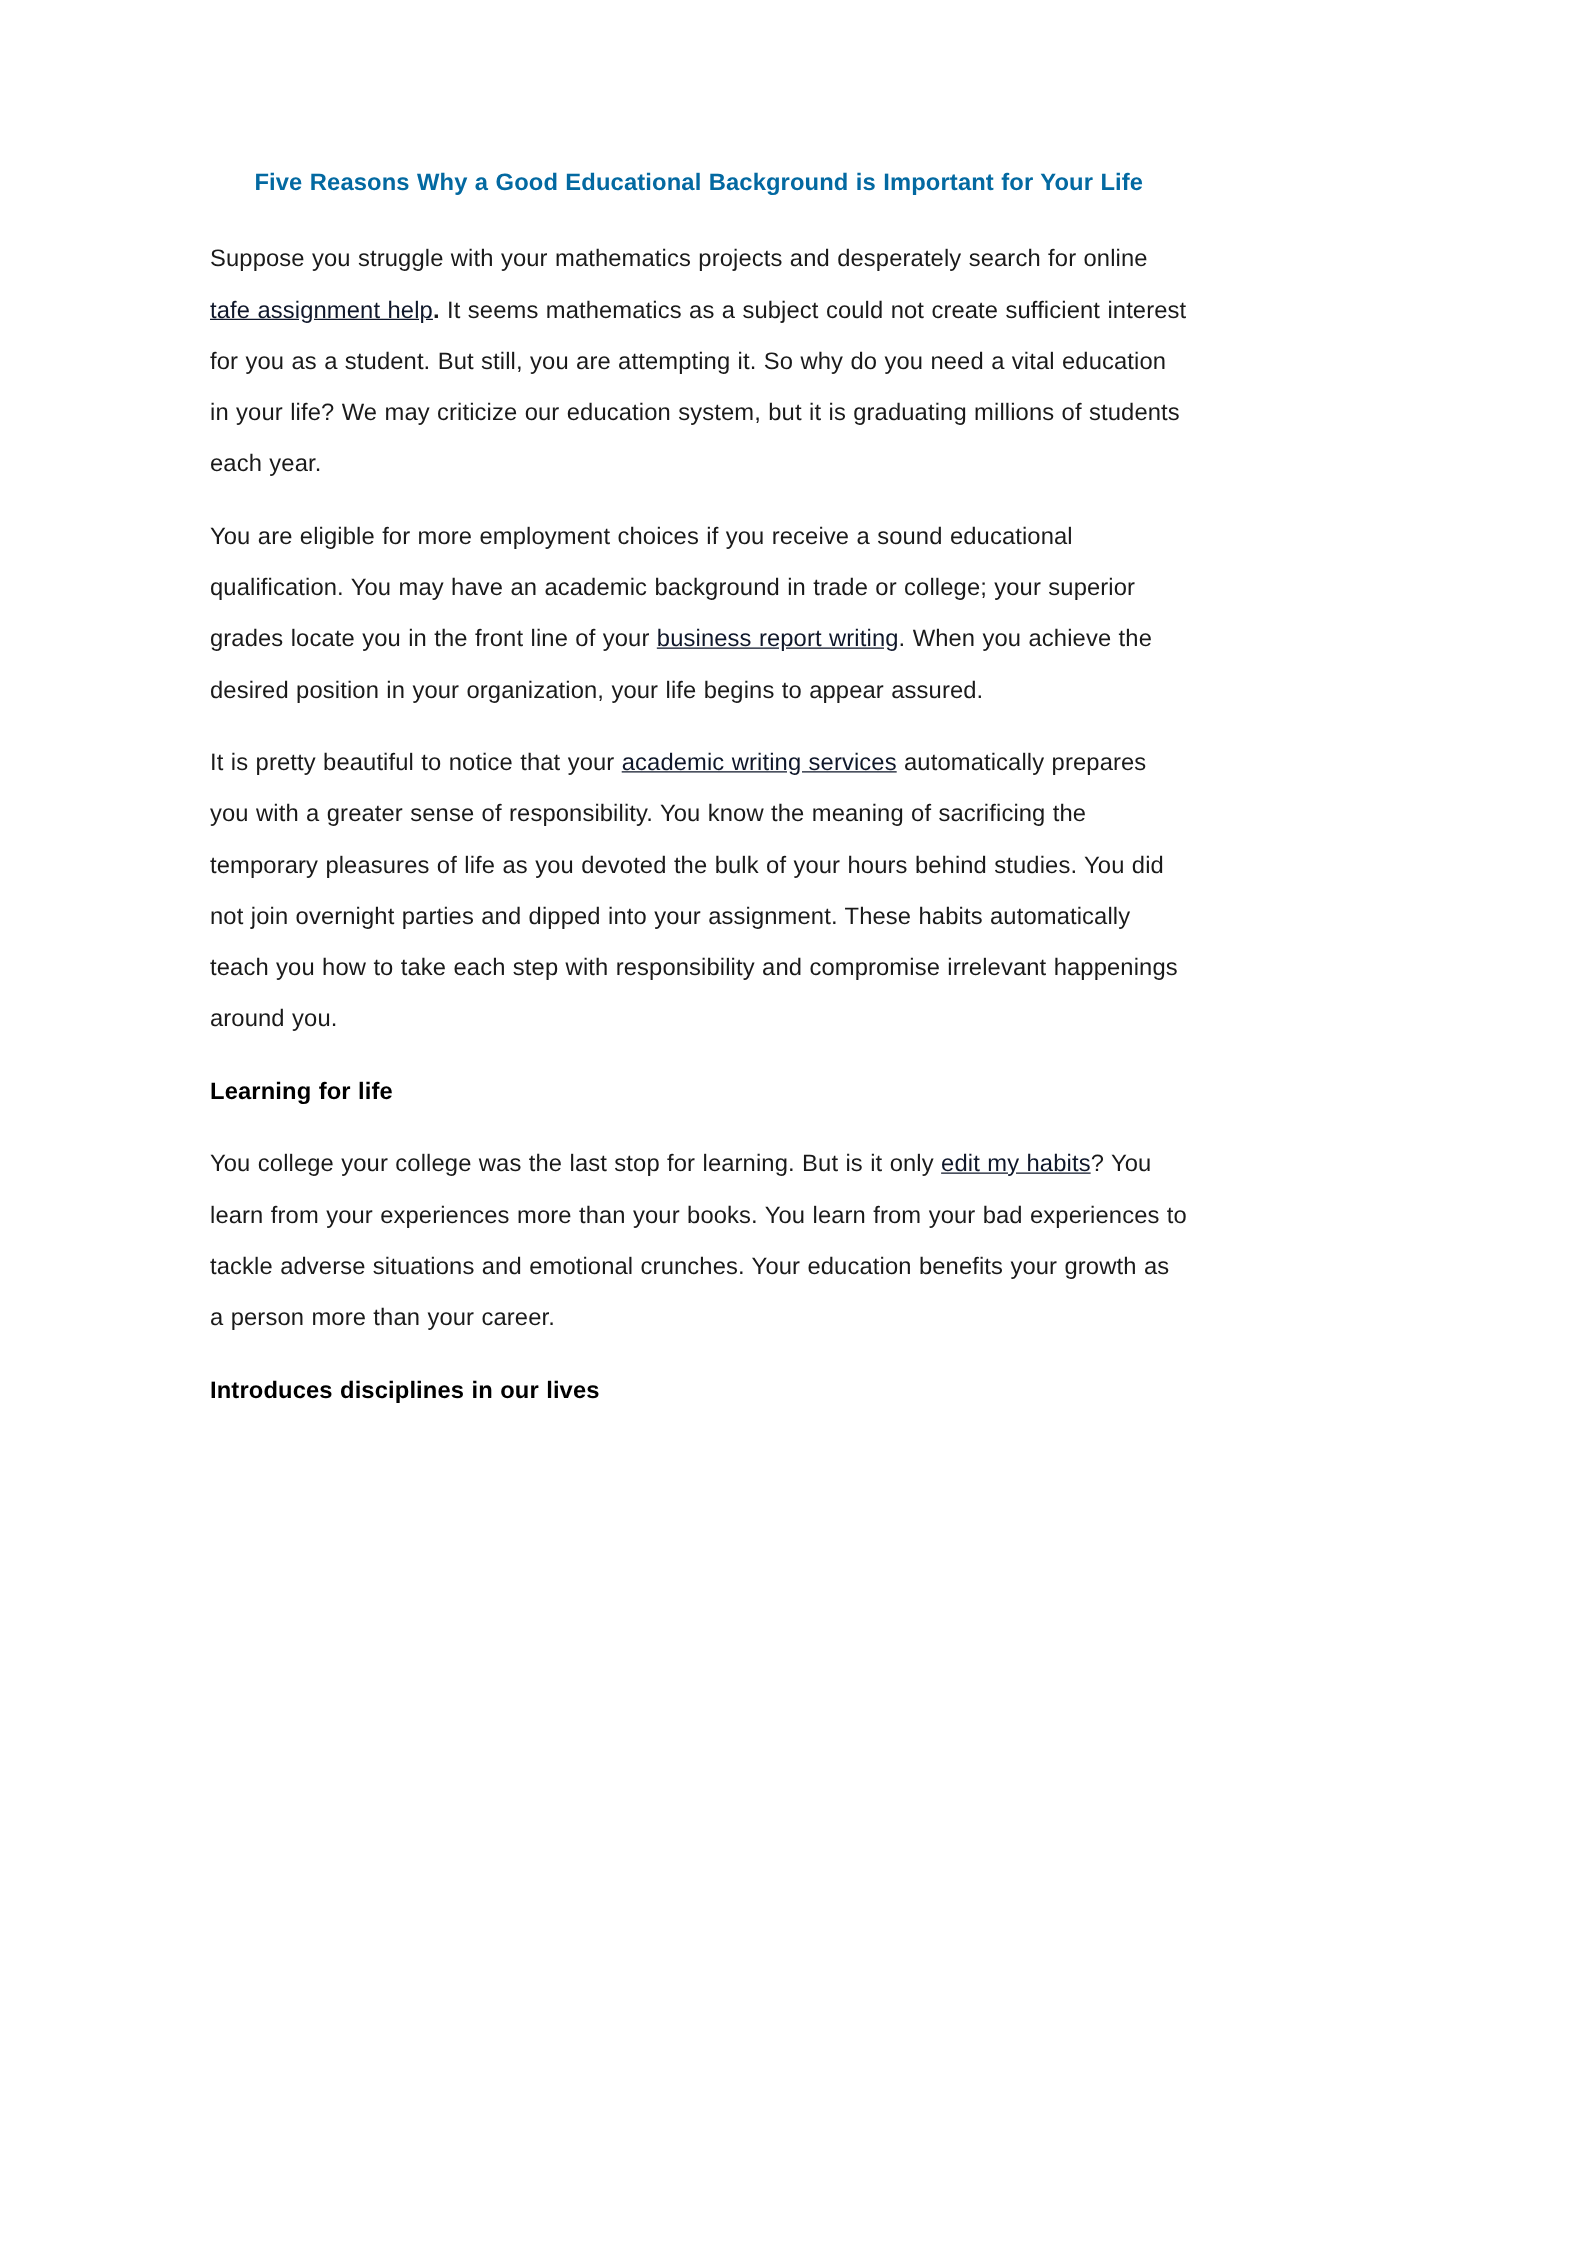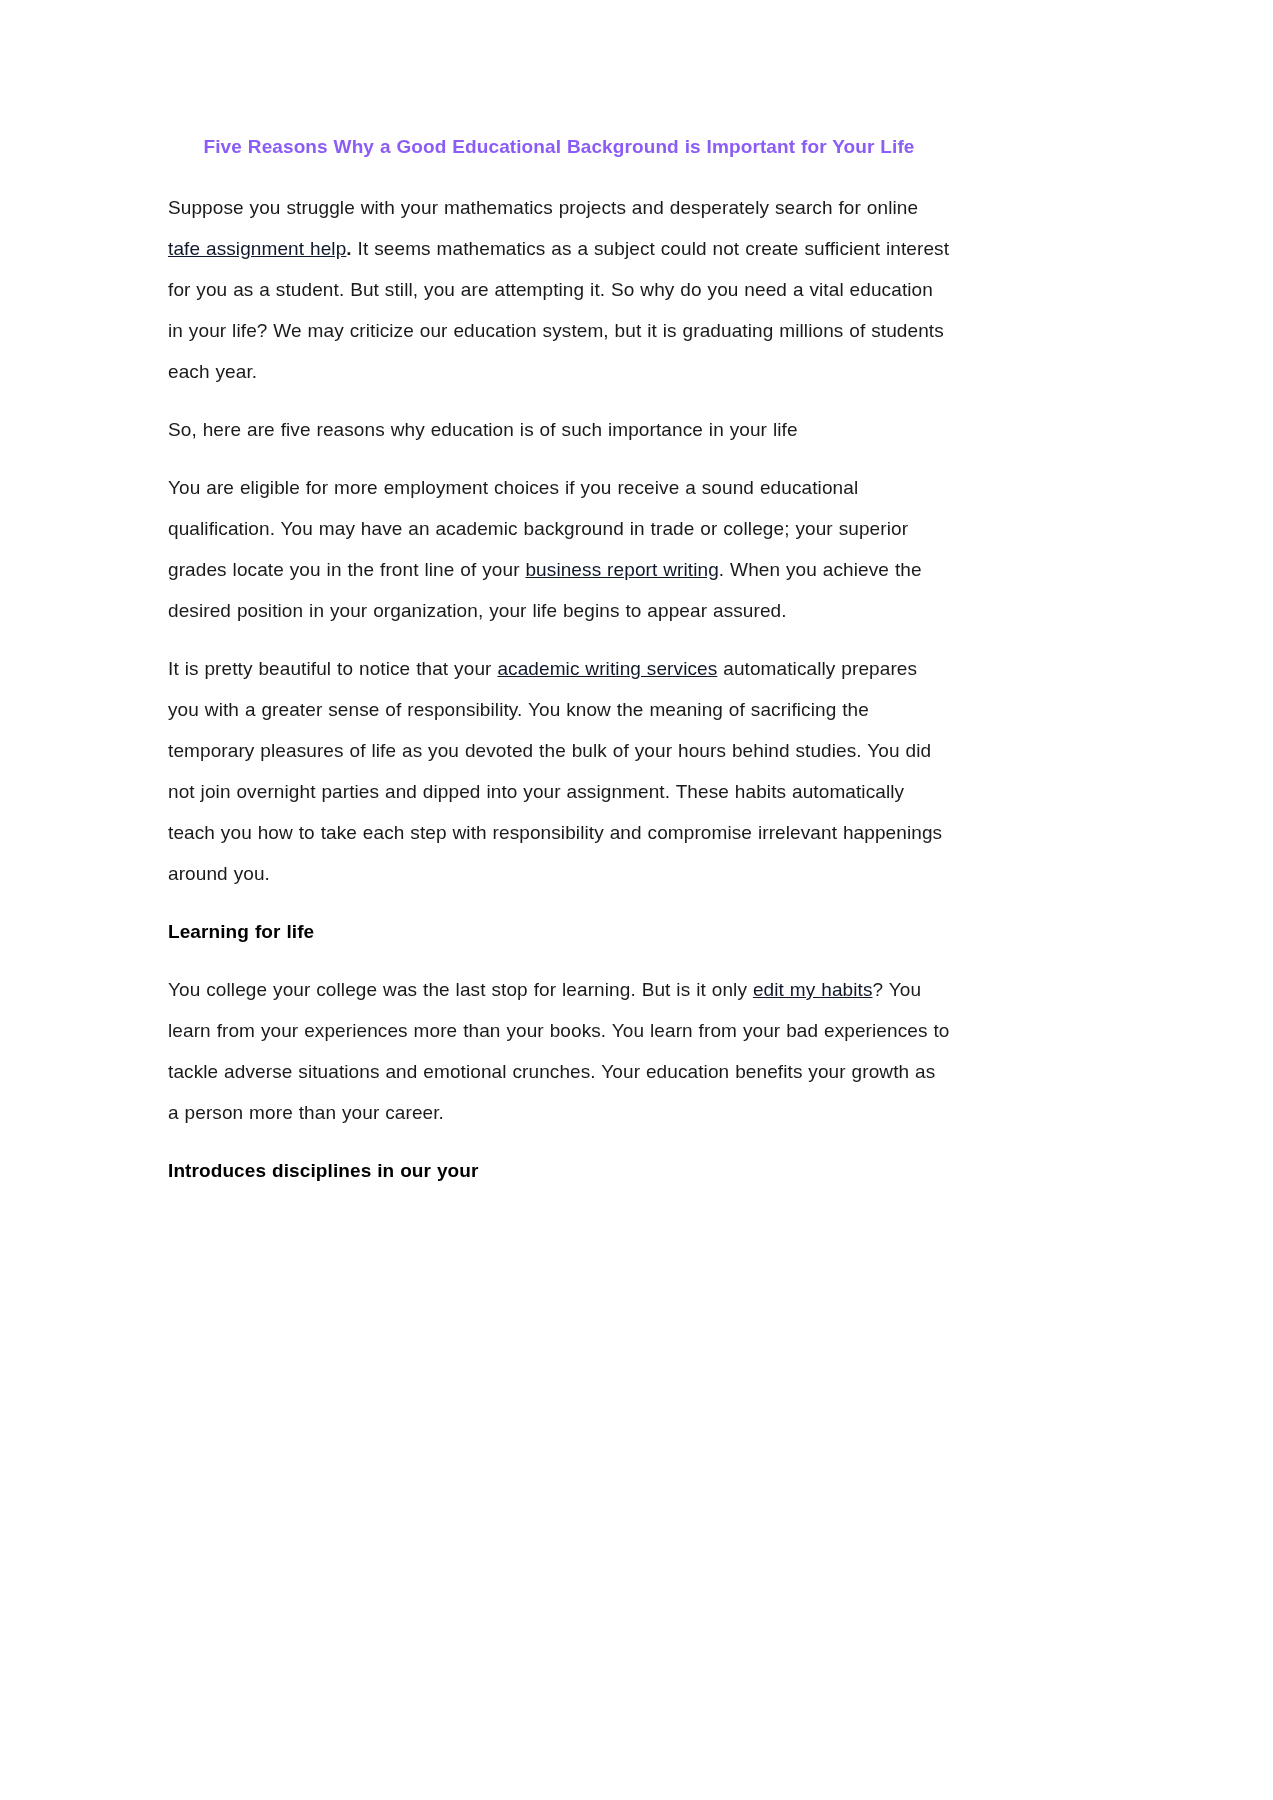--- a/index.html
+++ b/index.html
@@ -24,21 +24,21 @@
   }
   .doc-content {
     width: 782px;
     font-size: 19px;
     line-height: 41px;
     letter-spacing: 0.1px;
     word-spacing: 0.5px;
   }
   .doc-title {
     font-weight: bold;
-    color: #8b5cf6;
+    color: #0369a1;
     text-align: center;
     margin: 0 0 20px 0;
   }
   p.doc-para {
     margin: 0 0 17px 0;
   }
   h2.doc-heading {
     font-size: 19px;
     line-height: 41px;
     font-weight: bold;
@@ -57,28 +57,27 @@
 </head>
 <body>
 
 <div class="doc-page">
   <div class="doc-content">
 
     <div class="doc-title">Five Reasons Why a Good Educational Background is Important for Your Life</div>
 
     <p class="doc-para"><span>Suppose you struggle with your mathematics projects and desperately search for online </span><a class="doc-link">tafe assignment help</a><span class="bold-run">.</span><span> It seems mathematics as a subject could not create sufficient interest for you as a student. But still, you are attempting it. So why do you need a vital education in your life? We may criticize our education system, but it is graduating millions of students each year.</span></p>
 
-    <p class="doc-para">So, here are five reasons why education is of such importance in your life</p>
 
 
     <p class="doc-para"><span>You are eligible for more employment choices if you receive a sound educational qualification. You may have an academic background in trade or college; your superior grades locate you in the front line of your </span><a class="doc-link">business report writing</a><span>. When you achieve the desired position in your organization, your life begins to appear assured.</span></p>
 
 
     <p class="doc-para"><span>It is pretty beautiful to notice that your </span><a class="doc-link">academic writing services</a><span> automatically prepares you with a greater sense of responsibility. You know the meaning of sacrificing the temporary pleasures of life as you devoted the bulk of your hours behind studies. You did not join overnight parties and dipped into your assignment. These habits automatically teach you how to take each step with responsibility and compromise irrelevant happenings around you.</span></p>
 
     <h2 class="doc-heading">Learning for life</h2>
 
     <p class="doc-para"><span>You college your college was the last stop for learning.  But is it only </span><a class="doc-link">edit my habits</a><span>? You learn from your experiences more than your books. You learn from your bad experiences to tackle adverse situations and emotional crunches. Your education benefits your growth as a person more than your career.</span></p>
 
-    <h2 class="doc-heading">Introduces disciplines in our your</h2>
+    <h2 class="doc-heading">Introduces disciplines in our lives</h2>
 
   </div>
 </div>
 
 </body></html>

